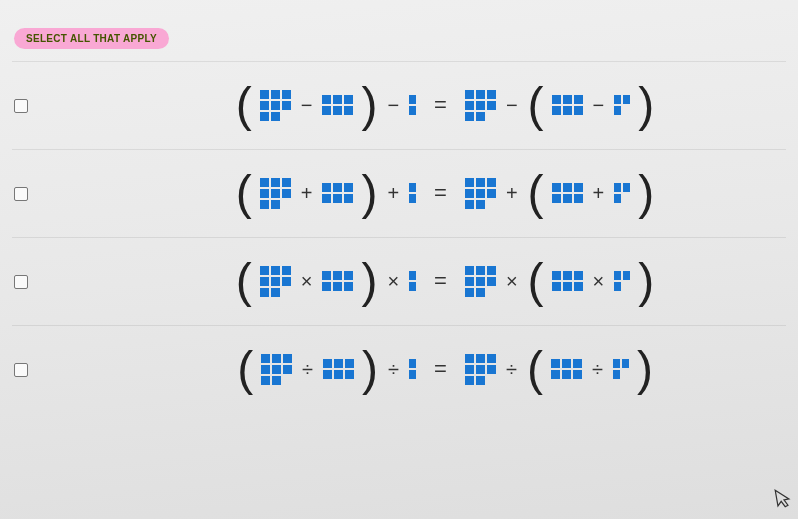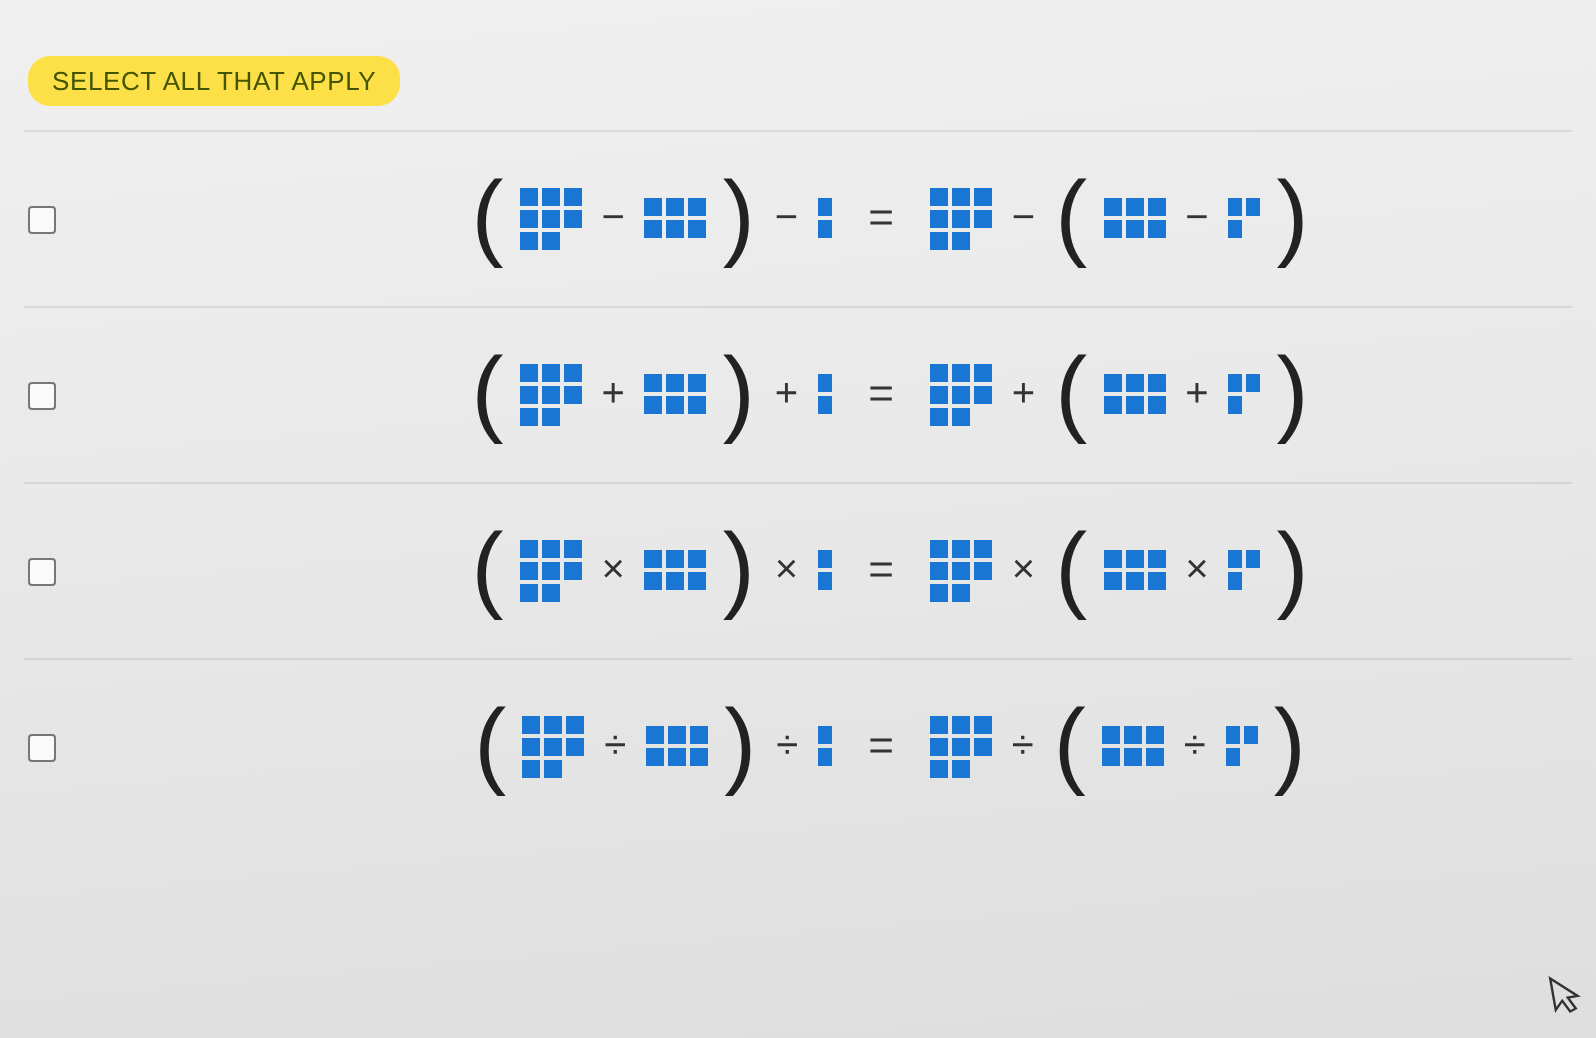--- a/index.html
+++ b/index.html
@@ -16,24 +16,24 @@
     padding: 28px 12px 12px 12px;
   }
   .question {
     font-size: 17px;
     color: #555;
     margin-bottom: 18px;
     margin-left: 2px;
   }
   .pill {
     display: inline-block;
-    background: #fde047;
+    background: #f9a8d4;
     color: #445500;
-    font-size: 13px;
-    font-weight: 400;
+    font-size: 10px;
+    font-weight: 700;
     letter-spacing: 0.3px;
     padding: 5px 12px;
     border-radius: 11px;
     margin-bottom: 12px;
     margin-left: 2px;
   }
   .options {
     display: flex;
     flex-direction: column;
   }

